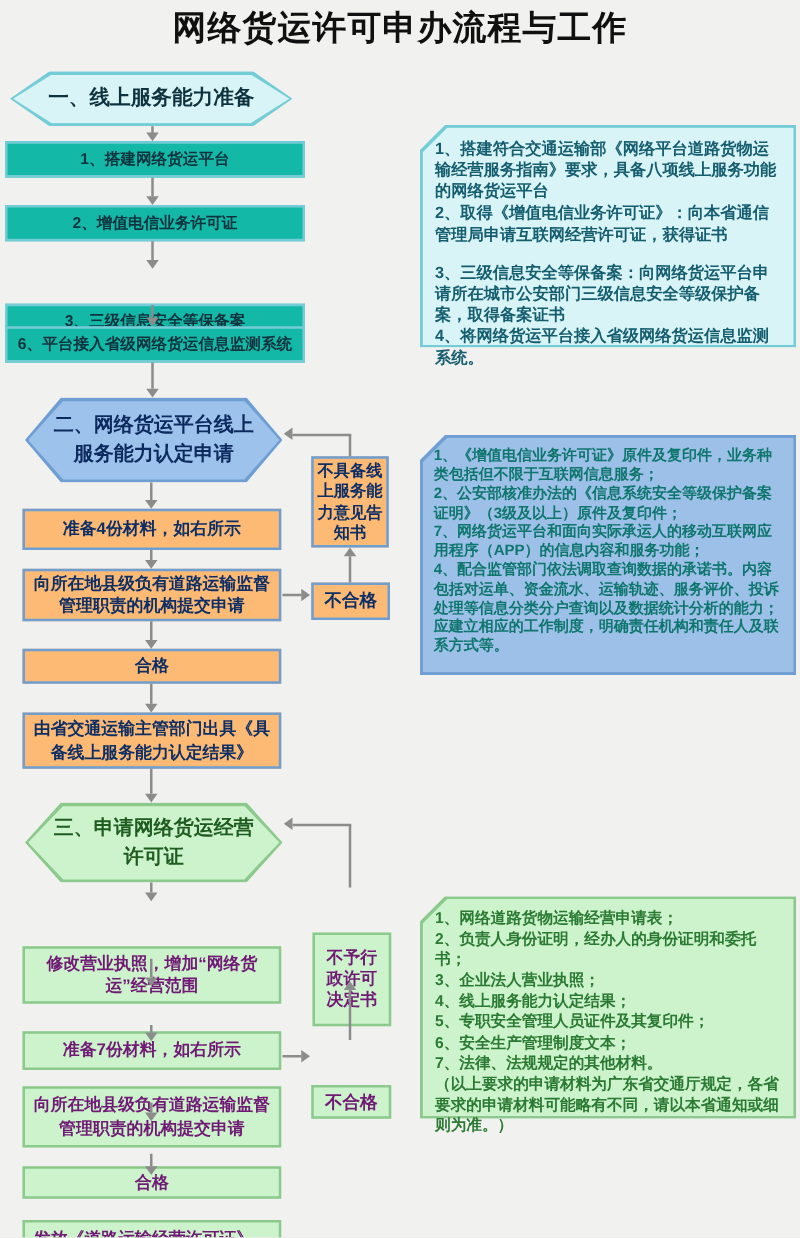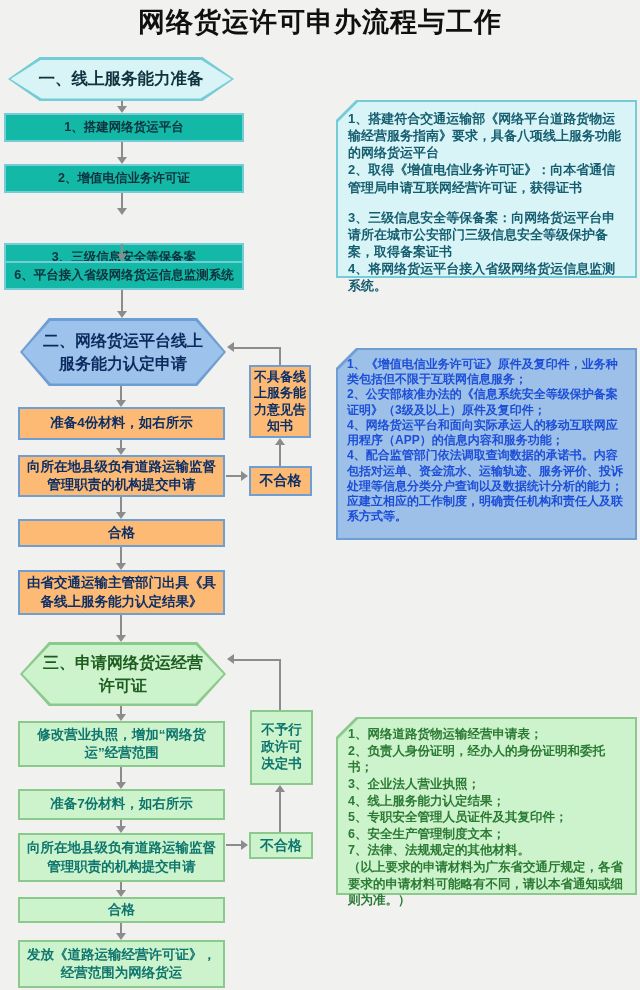--- a/index.html
+++ b/index.html
@@ -3,41 +3,41 @@
 <meta charset="utf-8">
 <style>
   html,body{margin:0;padding:0;}
   body{font-family:"Liberation Sans","DejaVu Sans",sans-serif;background:#e9e9e7;}
   #canvas{position:relative;width:640px;height:990px;background:#f1f1ef;overflow:hidden;margin:0 auto;}
   .ttl{position:absolute;left:0;top:4px;width:640px;text-align:center;font-size:27px;font-weight:bold;color:#101010;letter-spacing:1px;}
   .fbox{position:absolute;box-sizing:border-box;border:2px solid;display:flex;align-items:center;justify-content:center;
         text-align:center;font-weight:bold;line-height:1.35;padding:2px 6px;}
   .c1{background:#14b8a6;border-color:#74ccd6;color:#0e323e;}
   .c2{background:#fdba74;border-color:#6f9ed2;color:#0e2f66;}
-  .c3{background:#cdf3cc;border-color:#8cc98c;color:#0f766e;}
+  .c3{background:#cdf3cc;border-color:#8cc98c;color:#701a75;margin-top:36px;}
   .s1step{left:4px;width:240px;font-size:12.5px;}
   .s23step{left:18px;width:207px;font-size:13.5px;}
   .hex{position:absolute;}
   .hex-b,.hex-f{position:absolute;clip-path:polygon(14% 0,86% 0,100% 50%,86% 100%,14% 100%,0 50%);}
   .hex-b{inset:0;}
   .hex-f{inset:2.5px;}
   .hex-t{position:absolute;inset:0;display:flex;flex-direction:column;align-items:center;justify-content:center;
          font-weight:bold;text-align:center;line-height:1.45;}
   .hx1 .hex-b{background:#74ccd6;} .hx1 .hex-f{background:#d9f4f6;} .hx1 .hex-t{color:#0e323e;font-size:16.5px;}
   .hx2 .hex-b{background:#6f9ed2;} .hx2 .hex-f{background:#9dc3ec;} .hx2 .hex-t{color:#0c2a5e;font-size:16px;}
   .hx3 .hex-b{background:#8cc98c;} .hx3 .hex-f{background:#cdf3cc;} .hx3 .hex-t{color:#1e5c20;font-size:16px;}
   .panel{position:absolute;width:301px;left:336px;}
   .panel-b,.panel-f{position:absolute;clip-path:polygon(20px 0,100% 0,100% 100%,0 100%,0 20px);}
   .panel-b{inset:0;} .panel-f{inset:2px;}
   .p1 .panel-b{background:#74ccd6;} .p1 .panel-f{background:#d9f4f6;}
   .p2 .panel-b{background:#6f9ed2;} .p2 .panel-f{background:#9cc0e8;}
   .p3 .panel-b{background:#8cc98c;} .p3 .panel-f{background:#cdf3cc;}
   .panel-t{position:absolute;inset:0;font-weight:bold;}
   .p1 .panel-t{padding:10px 12px;font-size:13px;line-height:1.32;color:#155e70;}
-  .p2 .panel-t{padding:9px 11px;font-size:12px;line-height:1.27;color:#1d4ed8;}
+  .p2 .panel-t{padding:9px 11px;font-size:12px;line-height:1.27;color:#0f766e;}
   .p3 .panel-t{padding:9px 12px;font-size:12.5px;line-height:1.33;color:#2b7a33;}
   .gap-top{margin-top:13px;}
   .vline{position:absolute;width:2px;background:#8c8c8c;}
   .hline{position:absolute;height:2px;background:#8c8c8c;}
   .tri{position:absolute;width:0;height:0;}
   .tri-down{border-left:5px solid transparent;border-right:5px solid transparent;border-top:7px solid #8c8c8c;}
   .tri-up{border-left:5px solid transparent;border-right:5px solid transparent;border-bottom:7px solid #8c8c8c;}
   .tri-left{border-top:5px solid transparent;border-bottom:5px solid transparent;border-right:7px solid #8c8c8c;}
   .tri-right{border-top:5px solid transparent;border-bottom:5px solid transparent;border-left:7px solid #8c8c8c;}
   .side{font-size:13px;line-height:1.25;padding:2px 3px;}
@@ -115,21 +115,21 @@
   <div class="vline" style="left:279px;top:348px;height:17px;"></div>
   <div class="hline" style="left:234px;top:347px;width:47px;"></div>
   <div class="tri tri-left" style="left:227px;top:342px;"></div>
 
   <div class="panel p2" style="top:348px;height:192px;">
     <div class="panel-b"></div>
     <div class="panel-f"></div>
     <div class="panel-t">
       <div>1、《增值电信业务许可证》原件及复印件，业务种类包括但不限于互联网信息服务；</div>
       <div>2、公安部核准办法的《信息系统安全等级保护备案证明》（3级及以上）原件及复印件；</div>
-      <div>4、网络货运平台和面向实际承运人的移动互联网应用程序（APP）的信息内容和服务功能；</div>
+      <div>7、网络货运平台和面向实际承运人的移动互联网应用程序（APP）的信息内容和服务功能；</div>
       <div>4、配合监管部门依法调取查询数据的承诺书。内容包括对运单、资金流水、运输轨迹、服务评价、投诉处理等信息分类分户查询以及数据统计分析的能力；应建立相应的工作制度，明确责任机构和责任人及联系方式等。</div>
     </div>
   </div>
 
   <div class="hex hx3" style="left:20px;top:642px;width:206px;height:64px;">
     <div class="hex-b"></div>
     <div class="hex-f"></div>
     <div class="hex-t">
       <span>三、申请网络货运经营</span>
       <span>许可证</span>

